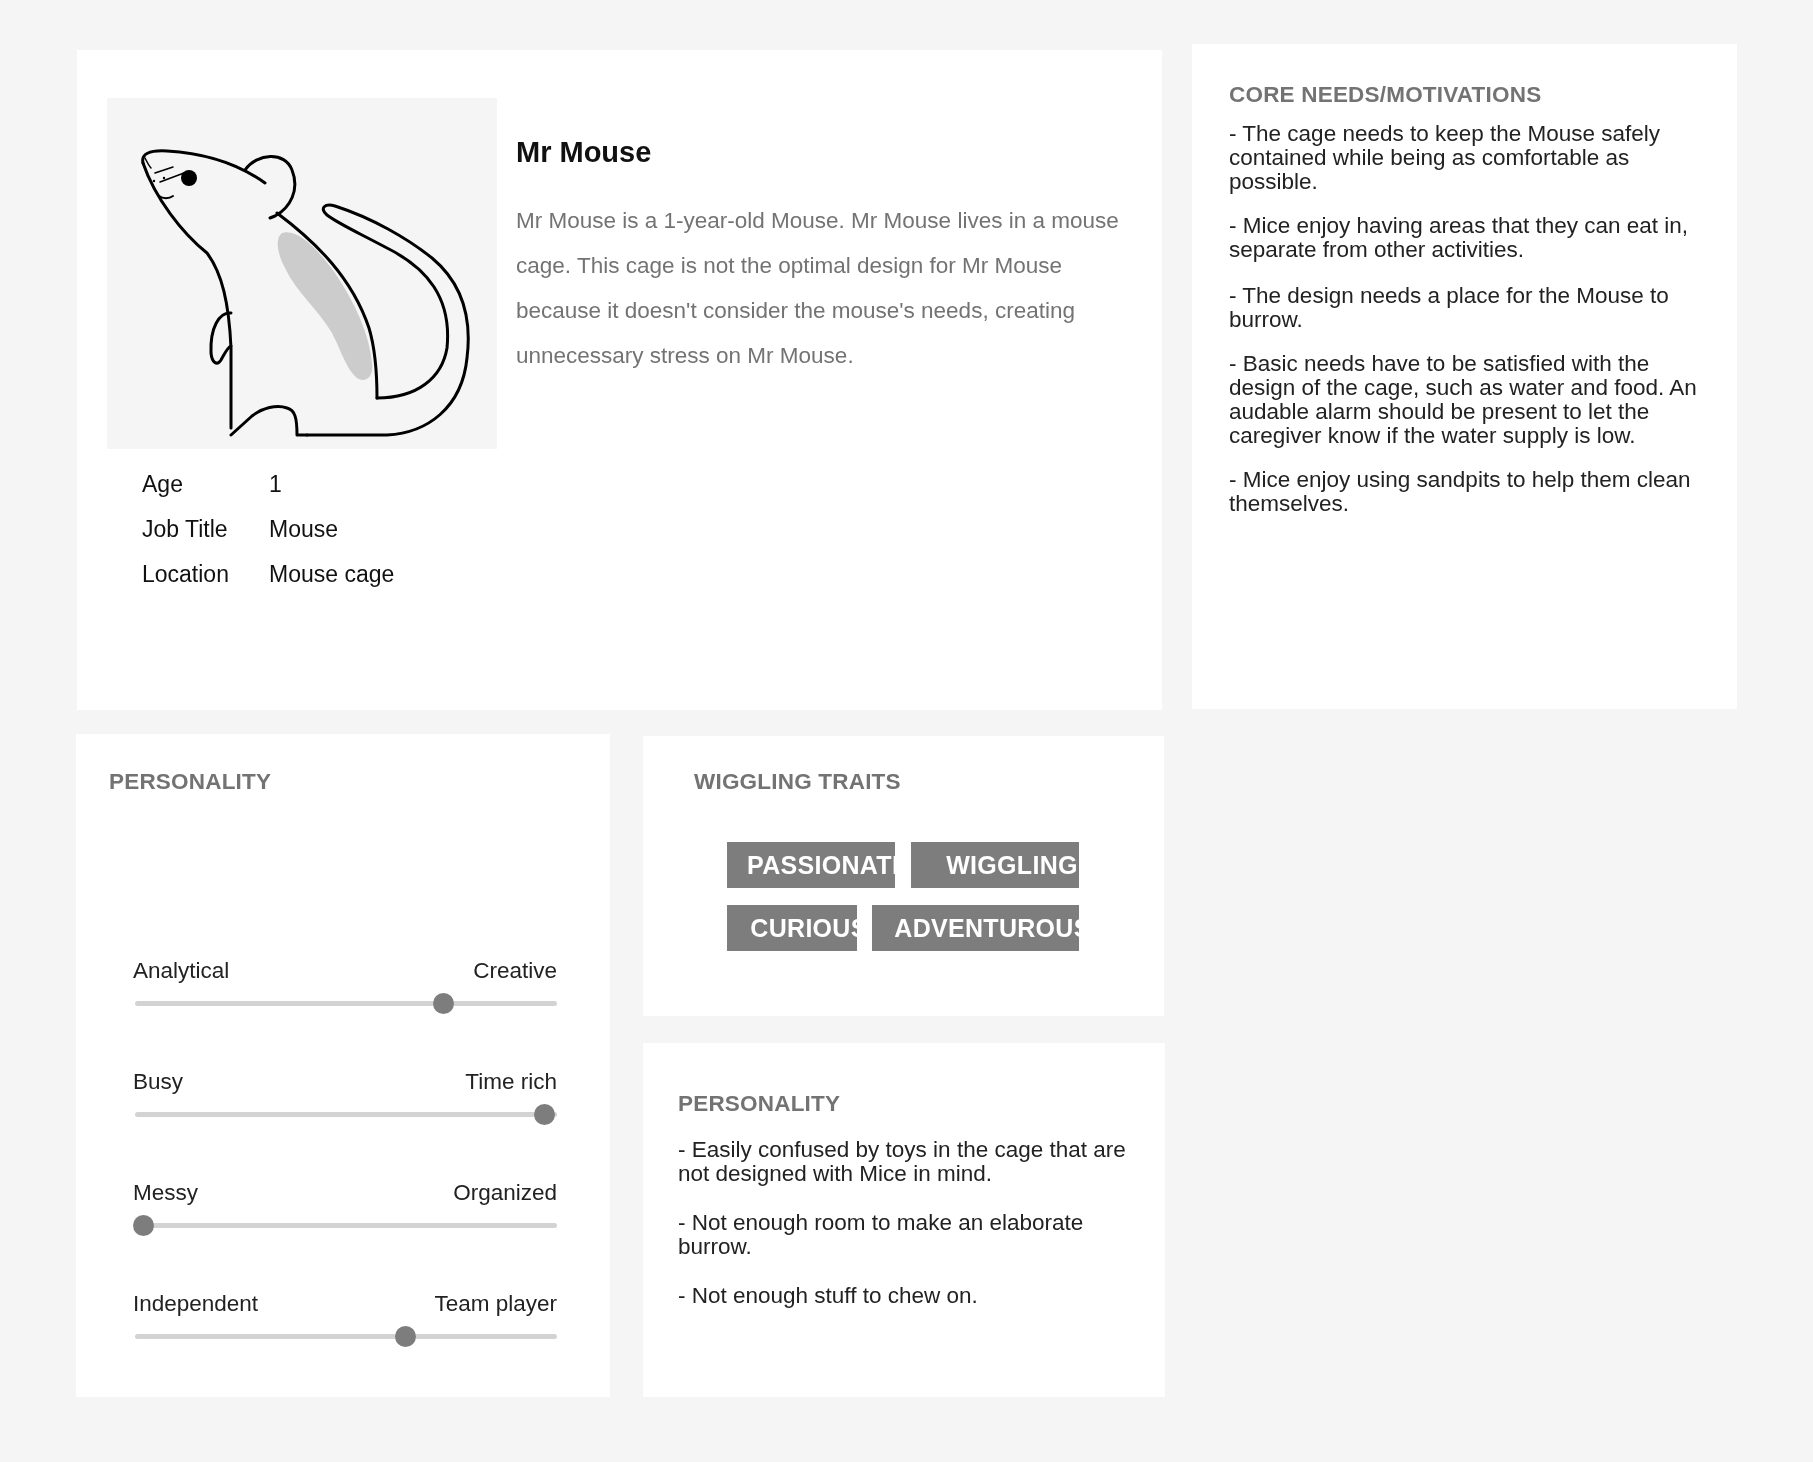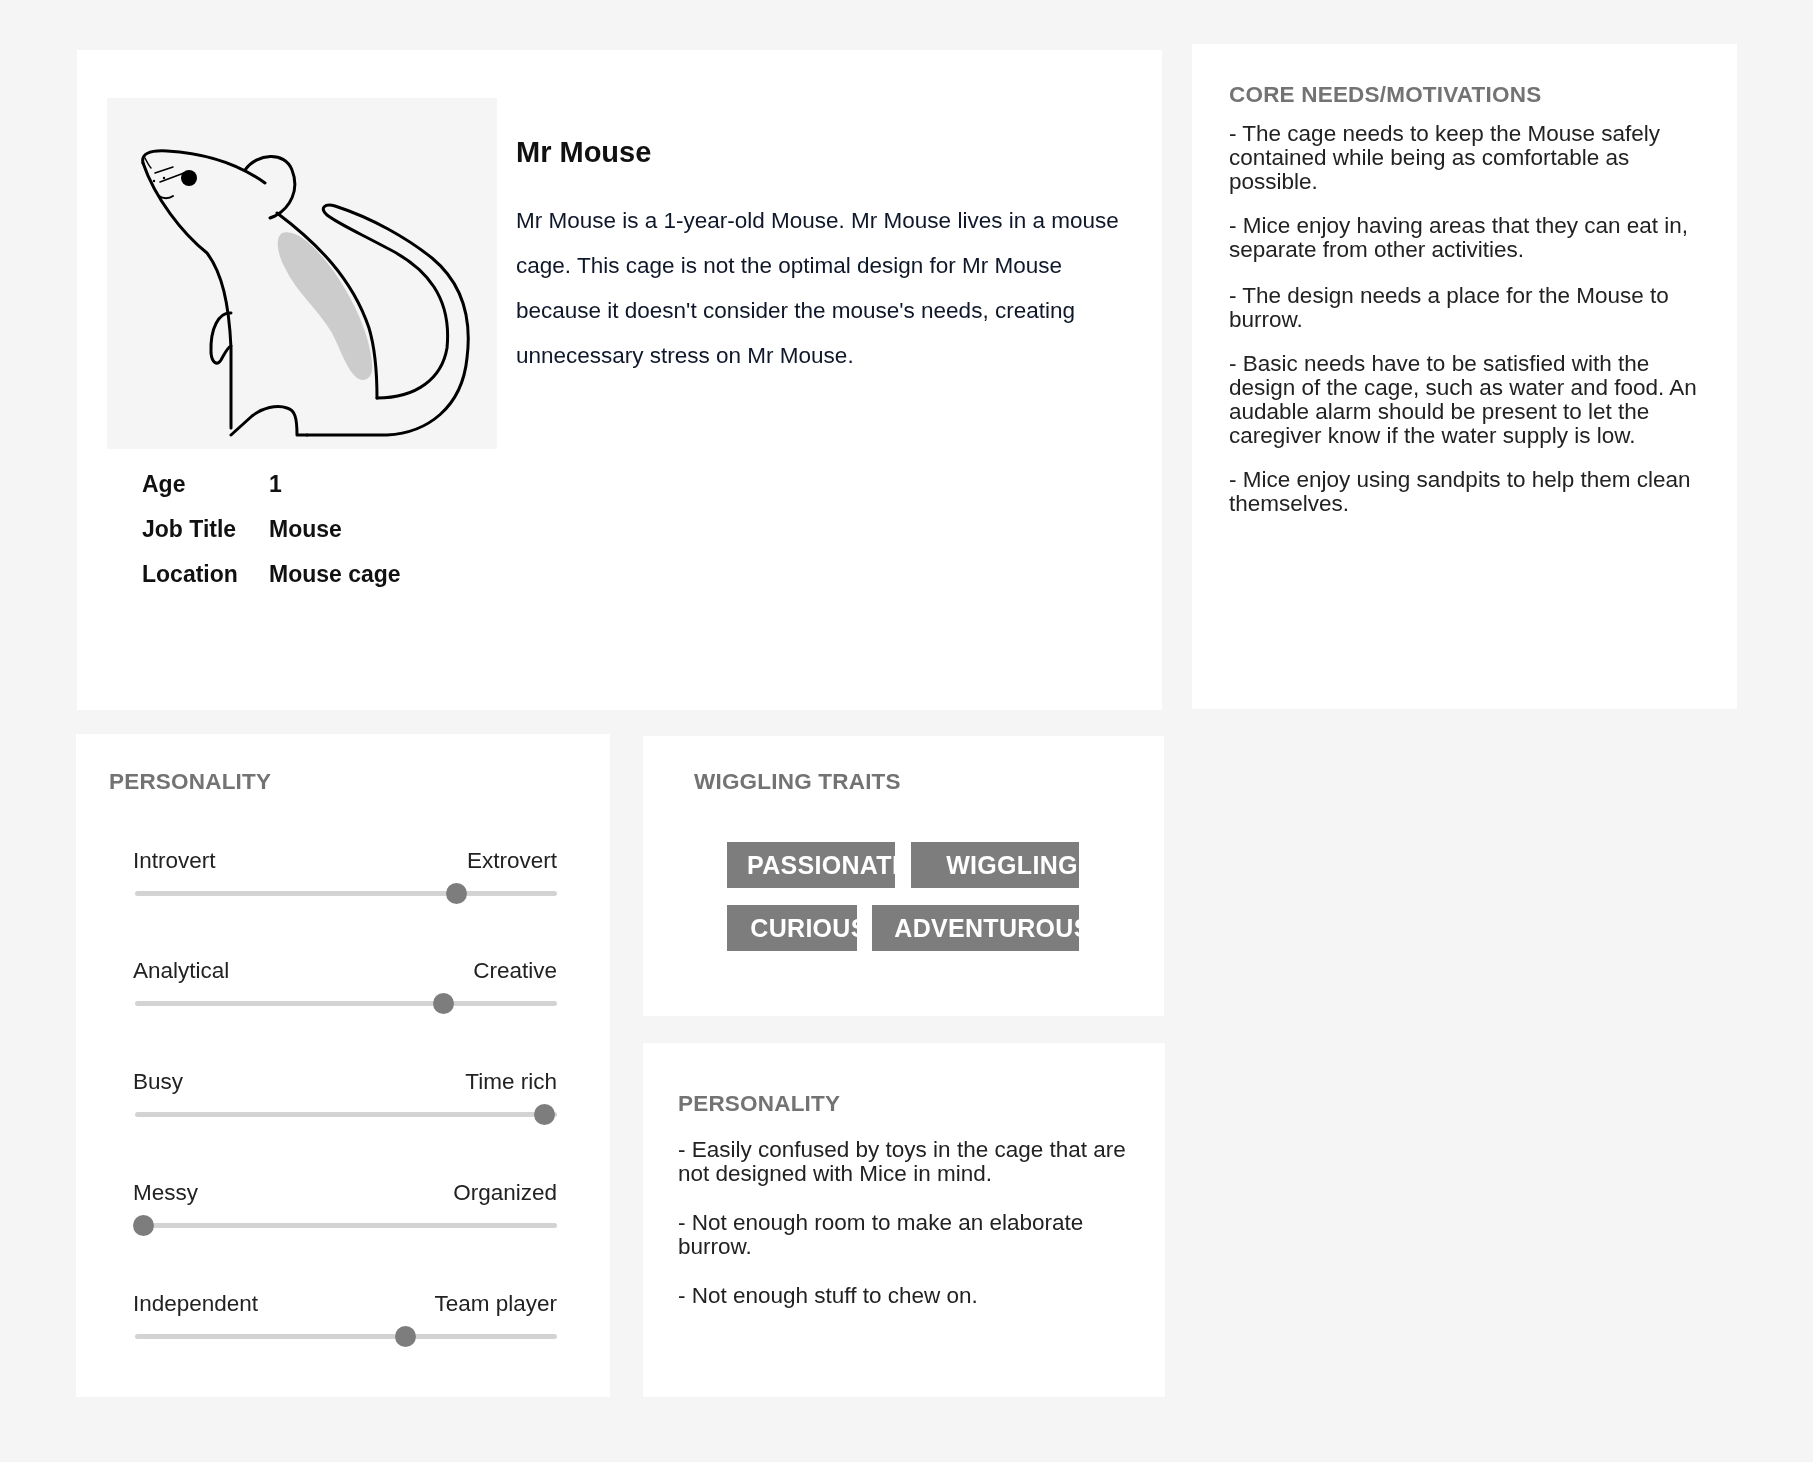--- a/index.html
+++ b/index.html
@@ -5,23 +5,23 @@
   * { box-sizing: border-box; margin: 0; padding: 0; }
   html, body { width: 1813px; height: 1462px; background: #f4f5f4; overflow: hidden; }
   body { position: relative; font-family: "Liberation Sans", "DejaVu Sans", sans-serif; color: #1a1a1a; }
   .card { position: absolute; background: #ffffff; }
 
   
   #profile-card { left: 77px; top: 50px; width: 1085px; height: 660px; }
   #avatar-box { position: absolute; left: 30px; top: 48px; width: 390px; height: 351px; background: #f4f5f4; }
   #avatar-box svg { position: absolute; left: 0; top: 0; width: 390px; height: 351px; }
   #persona-name { position: absolute; left: 439px; top: 86px; font-size: 29px; font-weight: bold; color: #111; }
-  #persona-bio { position: absolute; left: 439px; top: 148px; width: 610px; font-size: 22.5px; line-height: 45px; color: #0f172a; }
+  #persona-bio { position: absolute; left: 439px; top: 148px; width: 610px; font-size: 22.5px; line-height: 45px; color: #737373; }
   #facts { position: absolute; left: 65px; top: 412px; }
-  .fact-row { display: flex; height: 45px; align-items: center; font-size: 23px; font-weight: bold; color: #111; }
+  .fact-row { display: flex; height: 45px; align-items: center; font-size: 23px; font-weight: normal; color: #111; }
   .fact-label { width: 127px; }
 
   
   #needs-card { left: 1192px; top: 44px; width: 545px; height: 665px; }
   .section-title { font-size: 22.5px; font-weight: bold; color: #737373; letter-spacing: 0.2px; }
   #needs-card .section-title { position: absolute; left: 37px; top: 38px; }
   #needs-list { position: absolute; left: 37px; top: 78px; width: 480px; }
   .bullet { font-size: 22.5px; line-height: 24px; color: #222; margin-bottom: 20px; }
   #needs-list .bullet:nth-child(2) { margin-bottom: 22px; }
 
@@ -106,28 +106,20 @@
     <p class="bullet">- Mice enjoy having areas that they can eat in, separate from other activities.</p>
     <p class="bullet">- The design needs a place for the Mouse to burrow.</p>
     <p class="bullet">- Basic needs have to be satisfied with the design of the cage, such as water and food. An audable alarm should be present to let the caregiver know if the water supply is low.</p>
     <p class="bullet">- Mice enjoy using sandpits to help them clean themselves.</p>
   </div>
 </div>
 
 <div class="card" id="personality-card">
   <div class="section-title">PERSONALITY</div>
 
-  <div class="slider-row" style="top:114px">
-    <div class="slider-labels">
-      <span>Introvert</span>
-      <span>Extrovert</span>
-    </div>
-    <div class="slider-track"></div>
-    <div class="slider-thumb" style="left: 322.72px;"></div>
-  </div>
 
   <div class="slider-row" style="top:224px">
     <div class="slider-labels">
       <span>Analytical</span>
       <span>Creative</span>
     </div>
     <div class="slider-track"></div>
     <div class="slider-thumb" style="left: 310.06px;"></div>
   </div>
 

